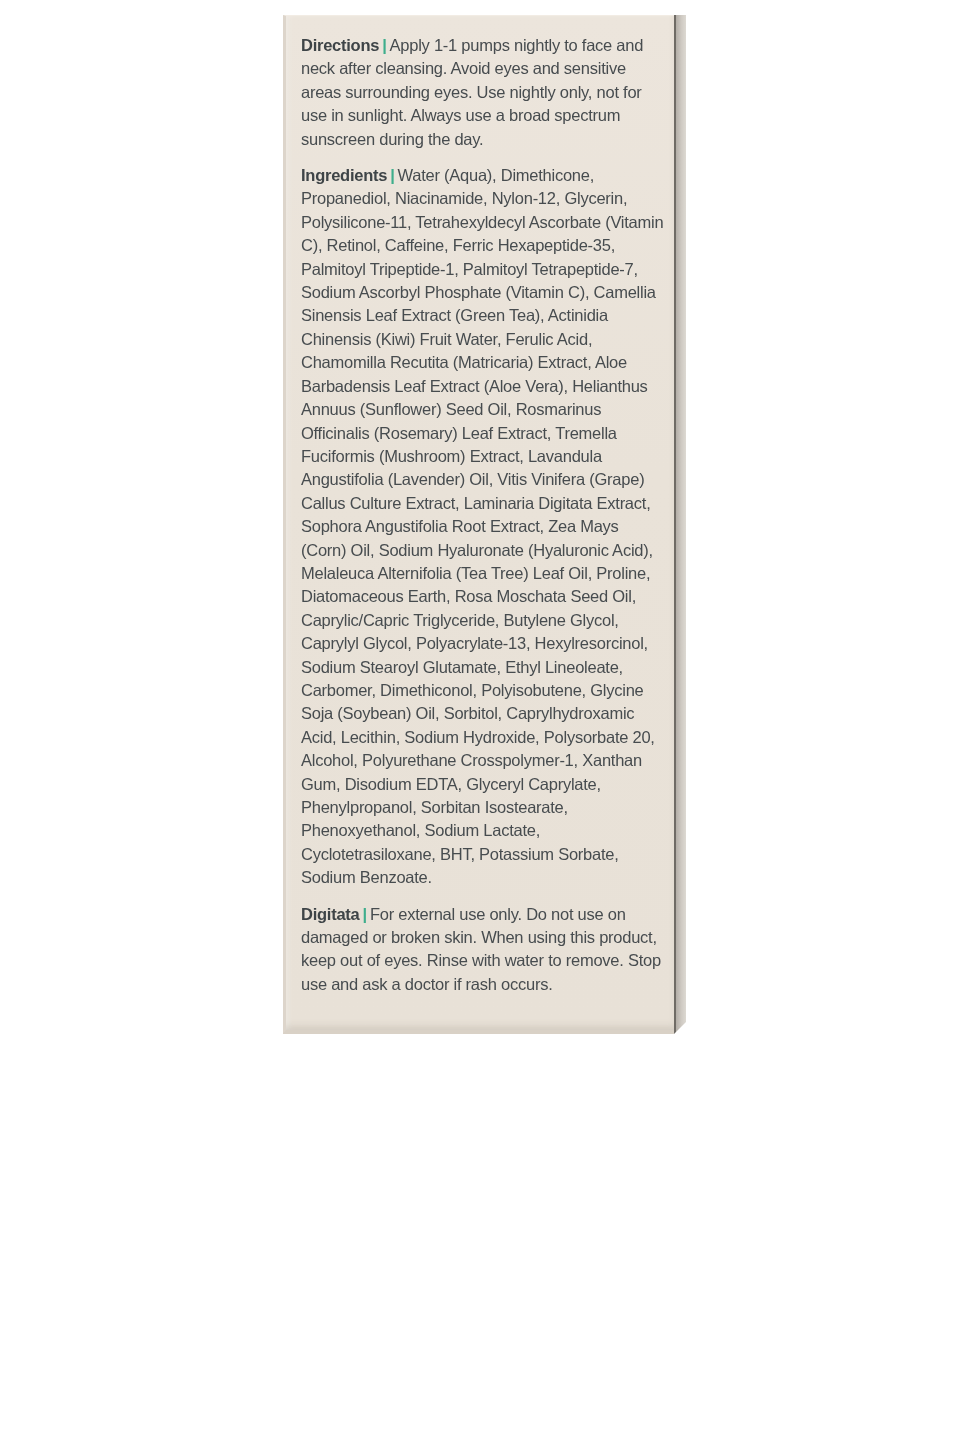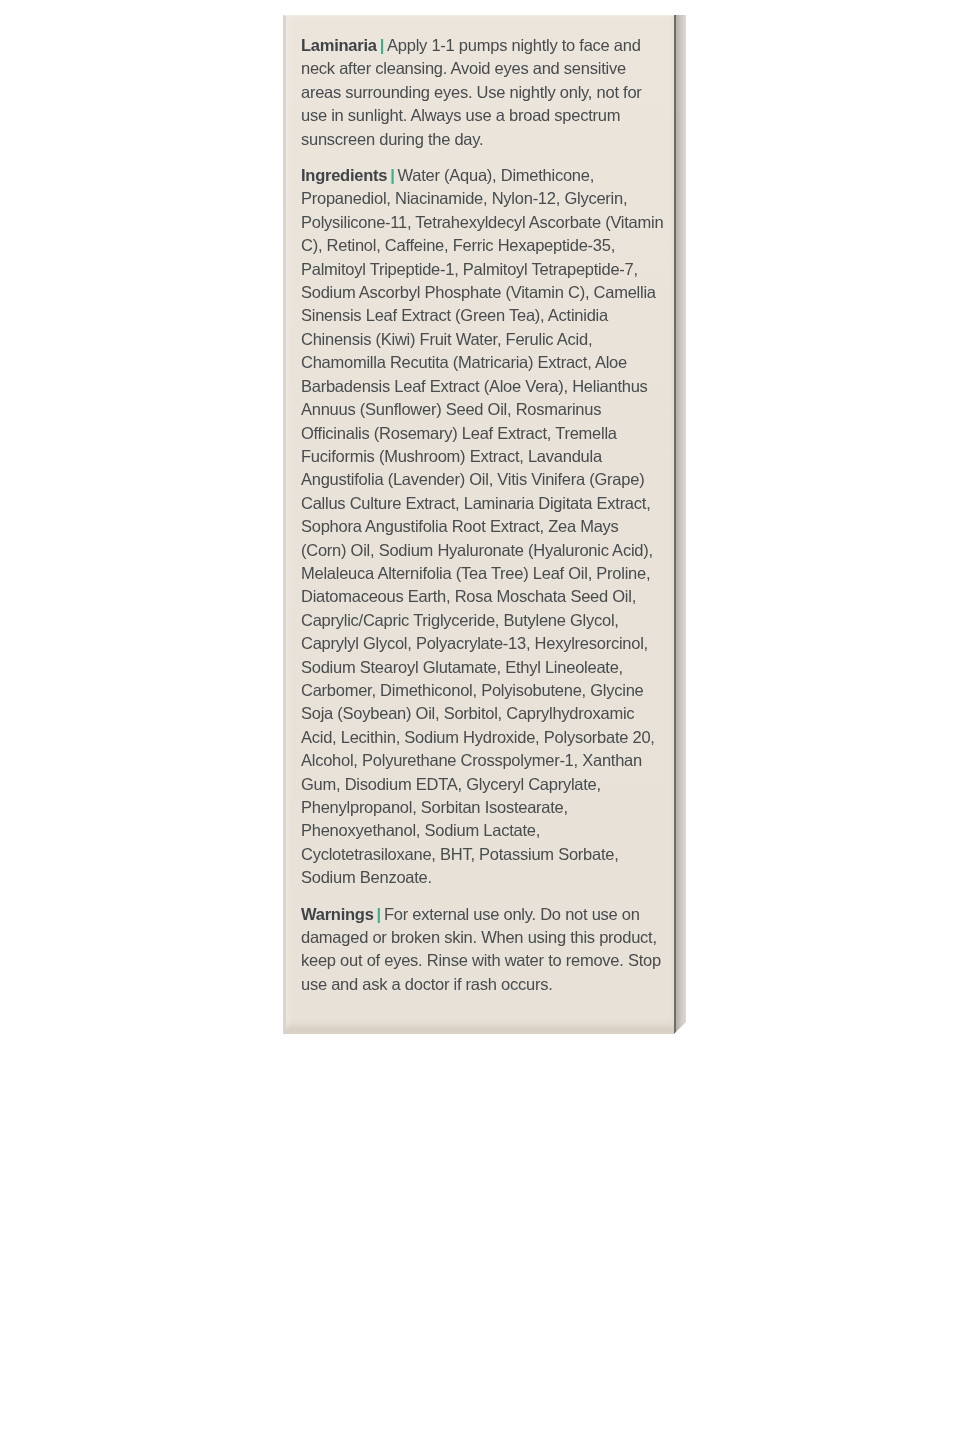--- a/index.html
+++ b/index.html
@@ -63,22 +63,22 @@
     padding: 0 3px;
   }
 </style>
 </head>
 <body>
 
 <div class="canvas">
   <div class="box">
     <div class="face">
 
-      <p class="section"><span class="section-title">Laminaria</span><span class="section-separator">|</span><span class="section-body">Apply 1-1 pumps nightly to face and neck after cleansing. Avoid eyes and sensitive areas surrounding eyes. Use nightly only, not for use in sunlight. Always use a broad spectrum sunscreen during the day.</span></p>
+      <p class="section"><span class="section-title">Directions</span><span class="section-separator">|</span><span class="section-body">Apply 1-1 pumps nightly to face and neck after cleansing. Avoid eyes and sensitive areas surrounding eyes. Use nightly only, not for use in sunlight. Always use a broad spectrum sunscreen during the day.</span></p>
 
       <p class="section"><span class="section-title">Ingredients</span><span class="section-separator">|</span><span class="section-body">Water (Aqua), Dimethicone, Propanediol, Niacinamide, Nylon-12, Glycerin, Polysilicone-11, Tetrahexyldecyl Ascorbate (Vitamin C), Retinol, Caffeine, Ferric Hexapeptide-35, Palmitoyl Tripeptide-1, Palmitoyl Tetrapeptide-7, Sodium Ascorbyl Phosphate (Vitamin C), Camellia Sinensis Leaf Extract (Green Tea), Actinidia Chinensis (Kiwi) Fruit Water, Ferulic Acid, Chamomilla Recutita (Matricaria) Extract, Aloe Barbadensis Leaf Extract (Aloe Vera), Helianthus Annuus (Sunflower) Seed Oil, Rosmarinus Officinalis (Rosemary) Leaf Extract, Tremella Fuciformis (Mushroom) Extract, Lavandula Angustifolia (Lavender) Oil, Vitis Vinifera (Grape) Callus Culture Extract, Laminaria Digitata Extract, Sophora Angustifolia Root Extract, Zea Mays (Corn) Oil, Sodium Hyaluronate (Hyaluronic Acid), Melaleuca Alternifolia (Tea Tree) Leaf Oil, Proline, Diatomaceous Earth, Rosa Moschata Seed Oil, Caprylic/Capric Triglyceride, Butylene Glycol, Caprylyl Glycol, Polyacrylate-13, Hexylresorcinol, Sodium Stearoyl Glutamate, Ethyl Lineoleate, Carbomer, Dimethiconol, Polyisobutene, Glycine Soja (Soybean) Oil, Sorbitol, Caprylhydroxamic Acid, Lecithin, Sodium Hydroxide, Polysorbate 20, Alcohol, Polyurethane Crosspolymer-1, Xanthan Gum, Disodium EDTA, Glyceryl Caprylate, Phenylpropanol, Sorbitan Isostearate, Phenoxyethanol, Sodium Lactate, Cyclotetrasiloxane, BHT, Potassium Sorbate, Sodium Benzoate.</span></p>
 
-      <p class="section"><span class="section-title">Warnings</span><span class="section-separator">|</span><span class="section-body">For external use only. Do not use on damaged or broken skin. When using this product, keep out of eyes. Rinse with water to remove. Stop use and ask a doctor if rash occurs.</span></p>
+      <p class="section"><span class="section-title">Digitata</span><span class="section-separator">|</span><span class="section-body">For external use only. Do not use on damaged or broken skin. When using this product, keep out of eyes. Rinse with water to remove. Stop use and ask a doctor if rash occurs.</span></p>
 
     </div>
     <div class="side"></div>
   </div>
 </div>
 
 </body></html>

